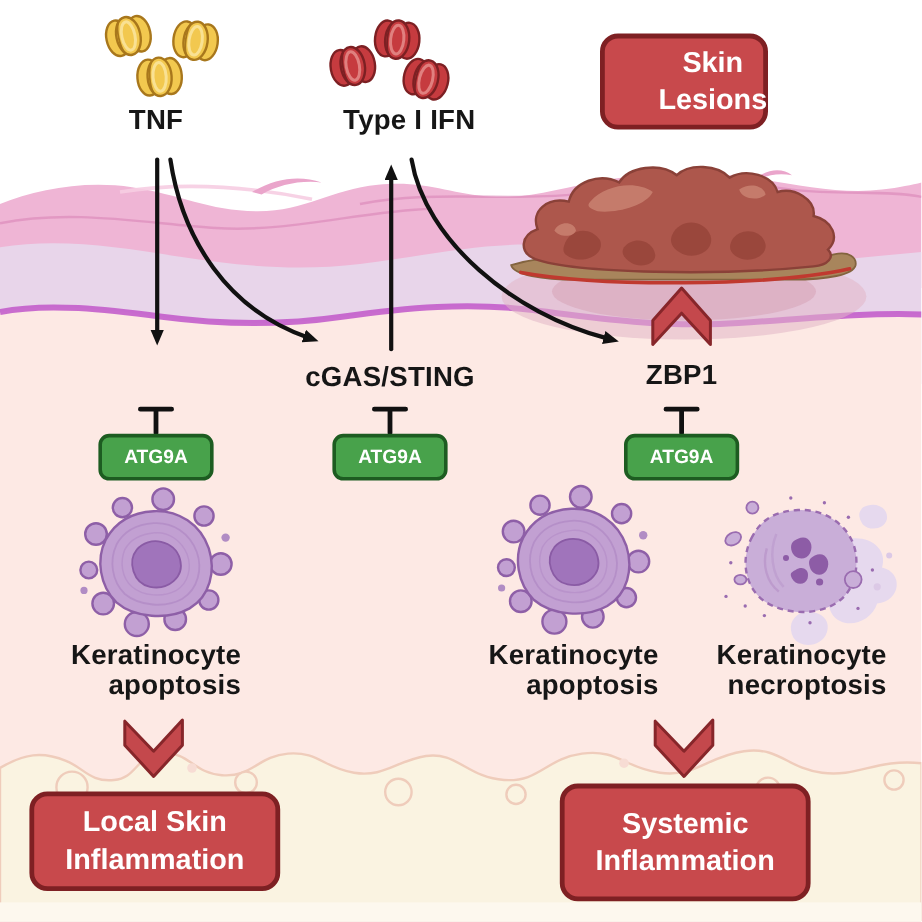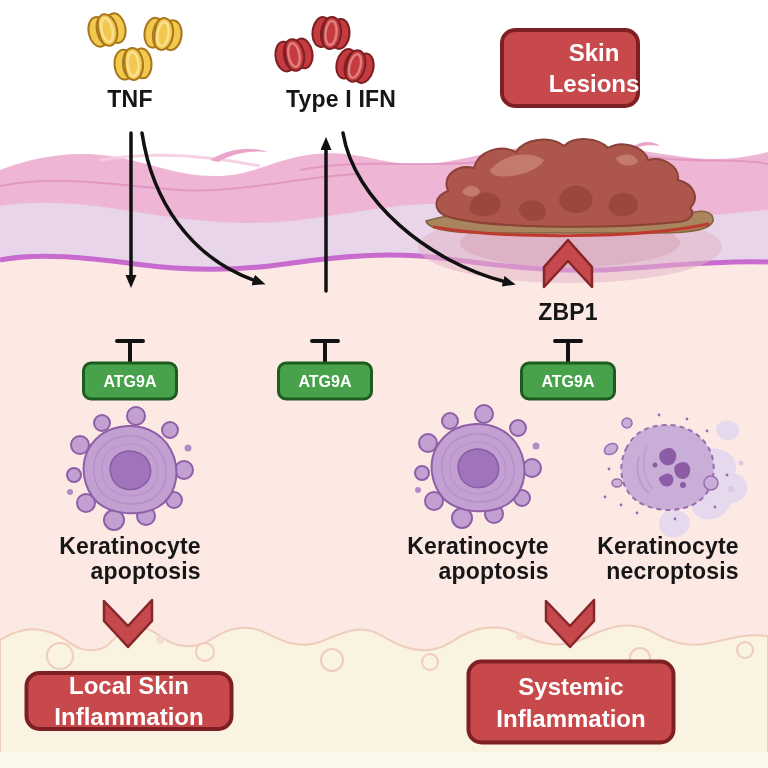--- a/index.html
+++ b/index.html
@@ -183,31 +183,32 @@
       <use href="#molR" transform="translate(355,66) rotate(14)"></use>
     </g>
   </svg>
 
   <div class="lbl" style="left:130px;top:100px;">TNF</div>
   <div class="lbl" style="left:325px;top:100px;margin-left:16px;">Type I IFN</div>
 
   <div class="badge" style="left:570px;top:68px;width:140px;height:80px;padding-left:48px;">Skin
 Lesions</div>
 
+  <div class="lbl" style="left:325px;top:314px;">cGAS/STING</div>
   <div class="lbl" style="left:568px;top:313px;">ZBP1</div>
 
   <div class="badge atg" style="left:130px;top:381px;width:96px;height:39px;">ATG9A</div>
   <div class="badge atg" style="left:325px;top:381px;width:96px;height:39px;">ATG9A</div>
   <div class="badge atg" style="left:568px;top:381px;width:96px;height:39px;">ATG9A</div>
 
   <div class="lbl" style="left:130px;top:559px;">Keratinocyte
 apoptosis</div>
   <div class="lbl" style="left:478px;top:559px;">Keratinocyte
 apoptosis</div>
   <div class="lbl" style="left:668px;top:559px;">Keratinocyte
 necroptosis</div>
 
-  <div class="badge" style="left:129px;top:701px;width:209px;height:60px;">Local Skin
+  <div class="badge" style="left:129px;top:701px;width:209px;height:83px;">Local Skin
 Inflammation</div>
-  <div class="badge" style="left:571px;top:702px;width:209px;height:85px;">Systemic
+  <div class="badge" style="left:571px;top:702px;width:209px;height:98px;">Systemic
 Inflammation</div>
 
 </div>
 
 </body></html>

